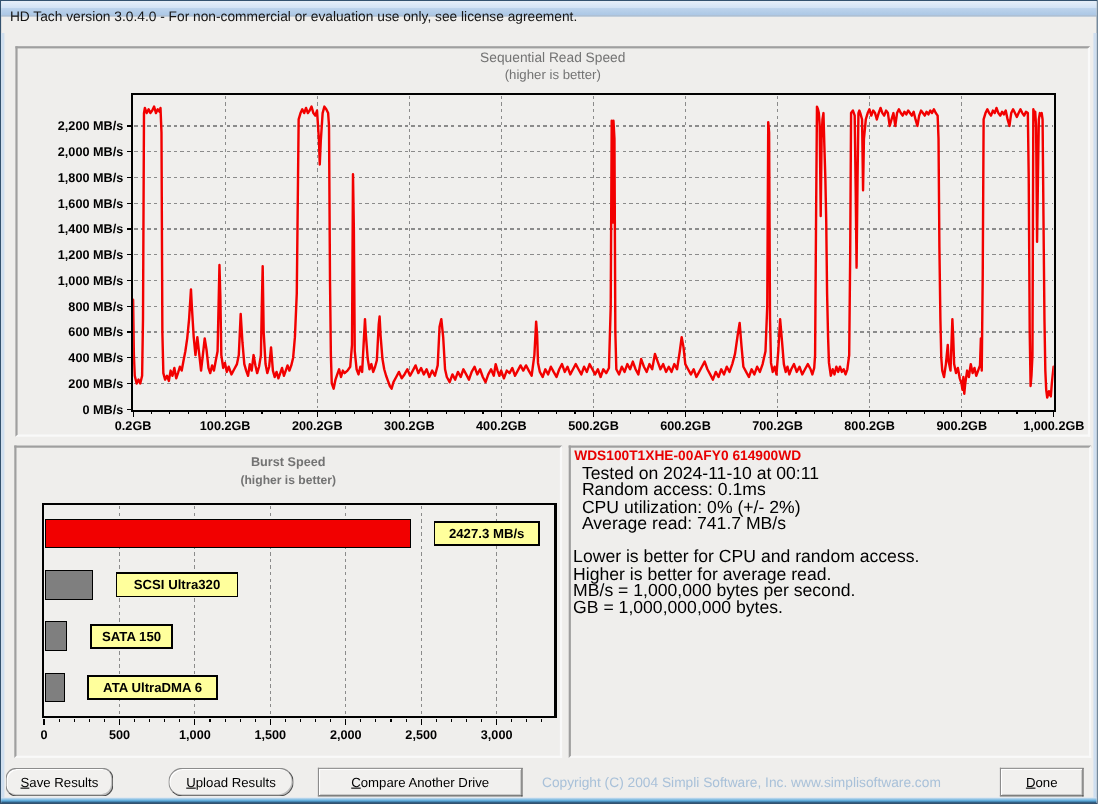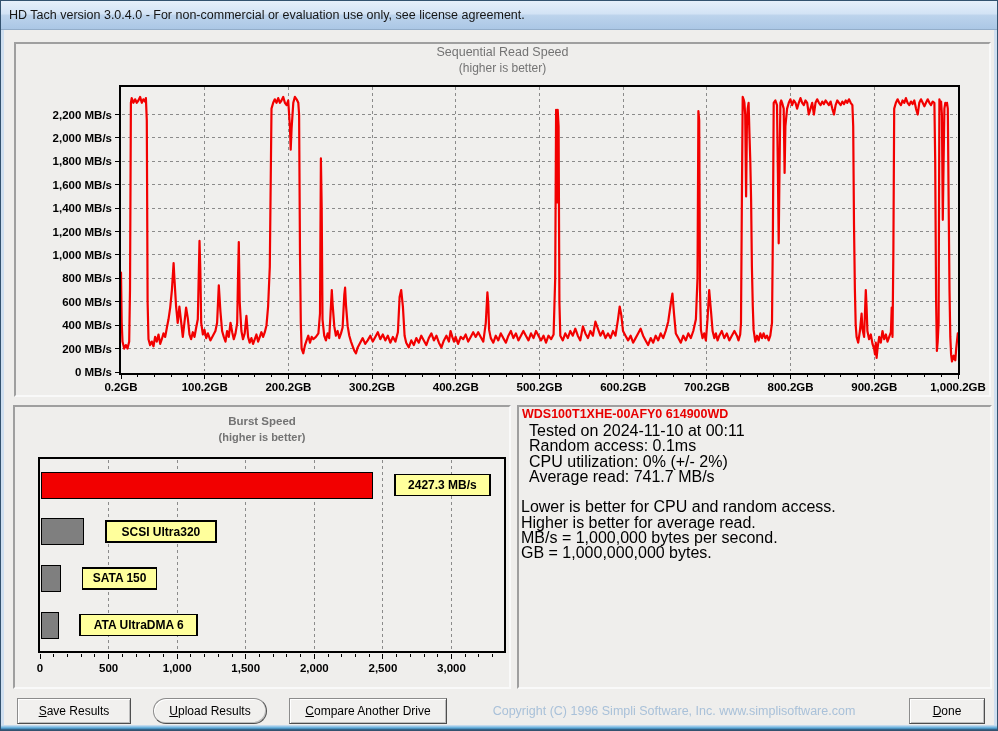--- a/index.html
+++ b/index.html
@@ -5,21 +5,21 @@
   html,body{margin:0;padding:0;background:#d7d7d7;}
   *{box-sizing:border-box;}
   .window{
     position:relative;width:998px;height:731px;
     background:#efeeec;
     border:1px solid #33526f;
     font-family:"Liberation Sans",sans-serif;
     overflow:hidden;
   }
   .titlebar{
-    position:absolute;left:0;top:0;right:0;height:29px;
+    position:absolute;left:0;top:0;right:0;height:14px;
     background:linear-gradient(180deg,#e6effa 0%,#d3e3f5 45%,#bcd3ec 52%,#abc7e5 100%);
     border-bottom:1px solid #93adc9;
     line-height:29px;padding-left:8px;
     font-size:12.5px;color:#151515;
   }
   .edge-left,.edge-right{position:absolute;top:29px;bottom:0;width:3px;background:#cfdff0;}
   .edge-left{left:0;}
   .edge-right{right:0;}
   .edge-bottom{position:absolute;left:0;right:0;bottom:0;height:5px;
     background:linear-gradient(180deg,#d7e4f2 0%,#58a9da 60%,#27496a 100%);}
@@ -45,23 +45,23 @@
   .info-lines .ln{height:15.3px;line-height:15.3px;white-space:nowrap;}
   .info-lines .ln.ind{padding-left:8px;}
   .btn{
     position:absolute;top:697px;height:26px;
     background:#f1f0ee;
     border:1px solid #8c8c8c;border-right-color:#4e4e4e;border-bottom-color:#4e4e4e;
     box-shadow:inset 1px 1px 0 #ffffff,inset -1px -1px 0 #bdbdbd;
     font-family:"Liberation Sans",sans-serif;font-size:12px;color:#000;
     text-align:center;padding:0;cursor:default;
   }
-  .btn-save{left:16px;width:114px;}
+  .btn-save{left:4px;width:98px;border-radius:10px;}
   .btn-upload{left:152px;width:114px;border-radius:13px;}
-  .btn-compare{left:288px;width:158px;}
+  .btn-compare{left:288px;width:186px;}
   .btn-done{left:908px;width:76px;}
   .copyright{
     position:absolute;left:468px;top:703px;width:410px;text-align:center;
     font-size:12.5px;color:#a9c1d9;white-space:nowrap;
   }
 </style>
 </head>
 <body>
 
 <div class="window">
@@ -277,19 +277,19 @@
       <div class="ln"></div>
       <div class="ln">Lower is better for CPU and random access.</div>
       <div class="ln">Higher is better for average read.</div>
       <div class="ln">MB/s = 1,000,000 bytes per second.</div>
       <div class="ln">GB = 1,000,000,000 bytes.</div>
     </div>
 
   <button class="btn btn-save"><u>S</u>ave Results</button>
   <button class="btn btn-upload"><u>U</u>pload Results</button>
   <button class="btn btn-compare"><u>C</u>ompare Another Drive</button>
-  <div class="copyright">Copyright (C) 1996 Simpli Software, Inc. www.simplisoftware.com</div>
+  <div class="copyright">Copyright (C) 2004 Simpli Software, Inc. www.simplisoftware.com</div>
   <button class="btn btn-done"><u>D</u>one</button>
 
   <div class="edge-left"></div>
   <div class="edge-right"></div>
   <div class="edge-bottom"></div>
 </div>
 
 </body></html>

